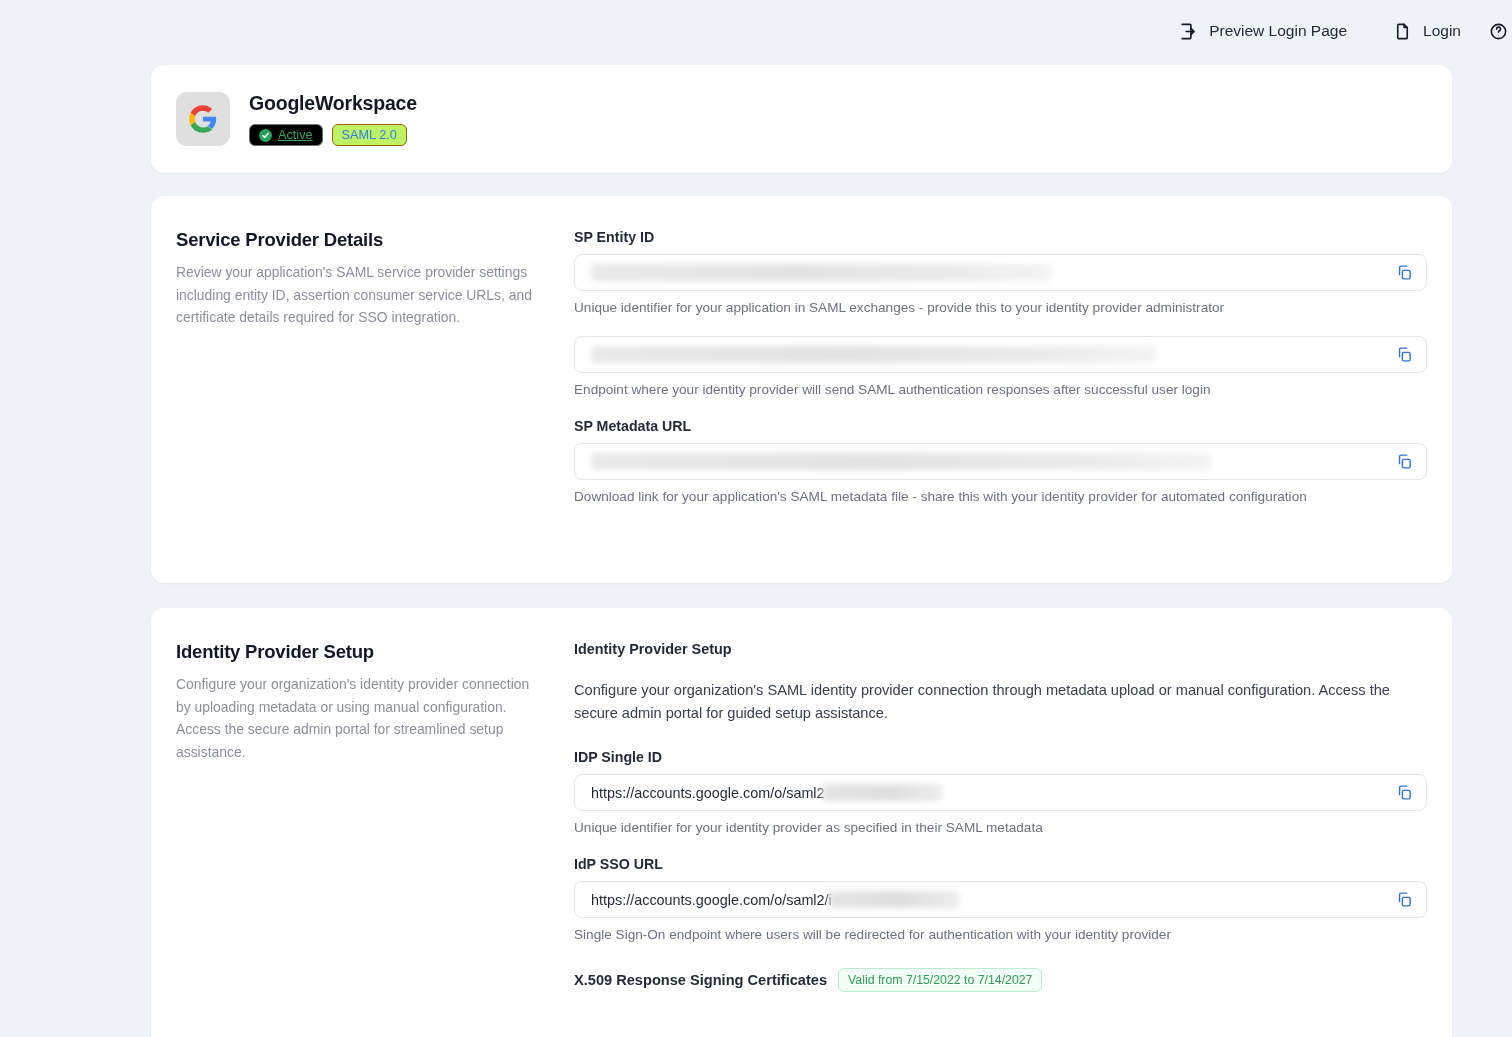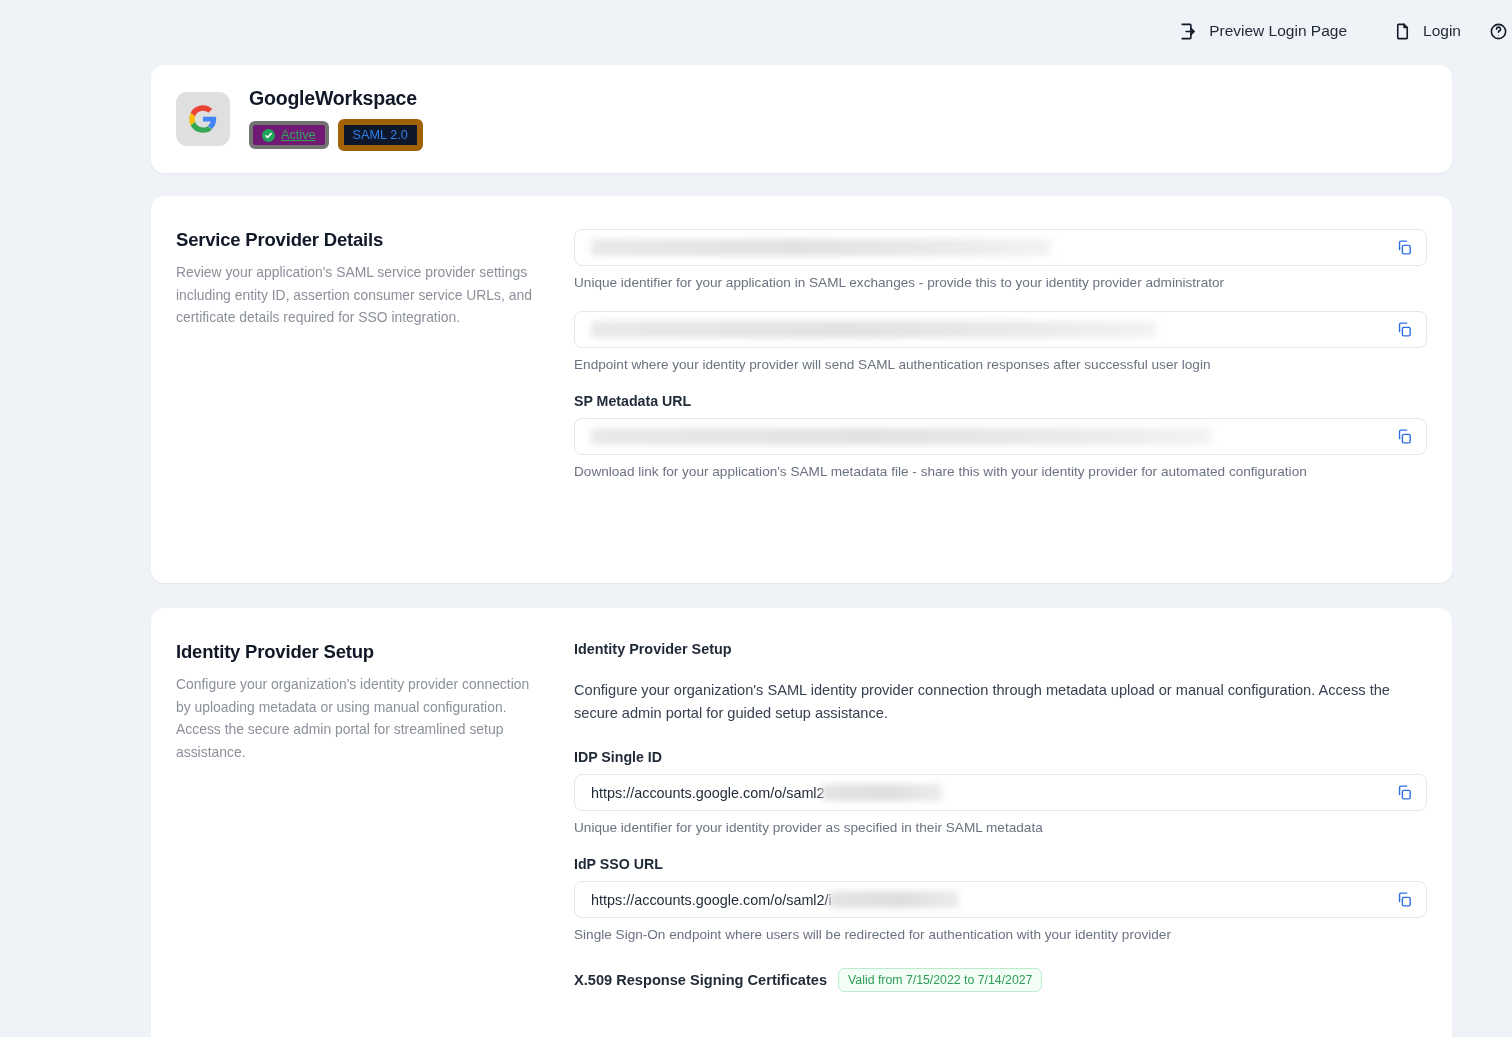--- a/index.html
+++ b/index.html
@@ -42,22 +42,22 @@
     width: 54px; height: 54px; border-radius: 11px; background: #dfdfdf;
     display: flex; align-items: center; justify-content: center; flex: none;
   }
   .app-meta { margin-left: 19px; flex: 1; }
   .app-title { font-size: 19.5px; font-weight: 700; color: #111827; letter-spacing: -.2px; }
   .badges { display: flex; gap: 9px; margin-top: 9px; align-items: center; }
   .badge {
     display: inline-flex; align-items: center; gap: 6px;
     font-size: 12.7px; padding: 3px 9px; border-radius: 6px; font-weight: 400;
   }
-  .badge-active { background: #701a75; border: 4px solid #737373; color: #34a25a; text-decoration: underline; }
-  .badge-proto  { background: #0f172a; border: 6px solid #a16207; color: #2e7fe8; }
+  .badge-active { background: #000000; border: 1px solid #737373; color: #34a25a; text-decoration: underline; }
+  .badge-proto  { background: #bef264; border: 1px solid #a16207; color: #2e7fe8; }
   .check-dot {
     width: 13px; height: 13px; border-radius: 50%; background: #22a55b;
     display: inline-flex; align-items: center; justify-content: center; flex: none;
   }
   .check-dot svg { display: block; }
   .btn-outline {
     border: 1.4px solid #2563eb; color: #2563eb; background: #fff;
     font-size: 15px; font-weight: 700; padding: 12px 22px; border-radius: 9px;
     cursor: pointer; white-space: nowrap;
     font-family: "Liberation Sans", sans-serif;
@@ -182,20 +182,21 @@
 
   <div class="card" id="sp-card">
     <div class="sect">
       <div class="sect-left">
         <div class="sect-title">Service Provider Details</div>
         <div class="sect-desc">Review your application's SAML service provider settings including entity ID, assertion consumer service URLs, and certificate details required for SSO integration.</div>
       </div>
       <div class="sect-right">
 
         <div class="field">
+          <div class="field-label">SP Entity ID</div>
           <div class="field-box">
             <span class="redacted" style="width:460px"></span>
             <span class="copy-btn">
               <svg width="17" height="17" viewBox="0 0 24 24" fill="none" stroke="#2f6fe4" stroke-width="2" stroke-linecap="round" stroke-linejoin="round">
                 <rect x="9" y="9" width="11" height="12" rx="2"></rect>
                   <path d="M5 15V5a2 2 0 0 1 2-2h8"></path>
               </svg>
             </span>
           </div>
           <div class="field-hint">Unique identifier for your application in SAML exchanges - provide this to your identity provider administrator</div>

